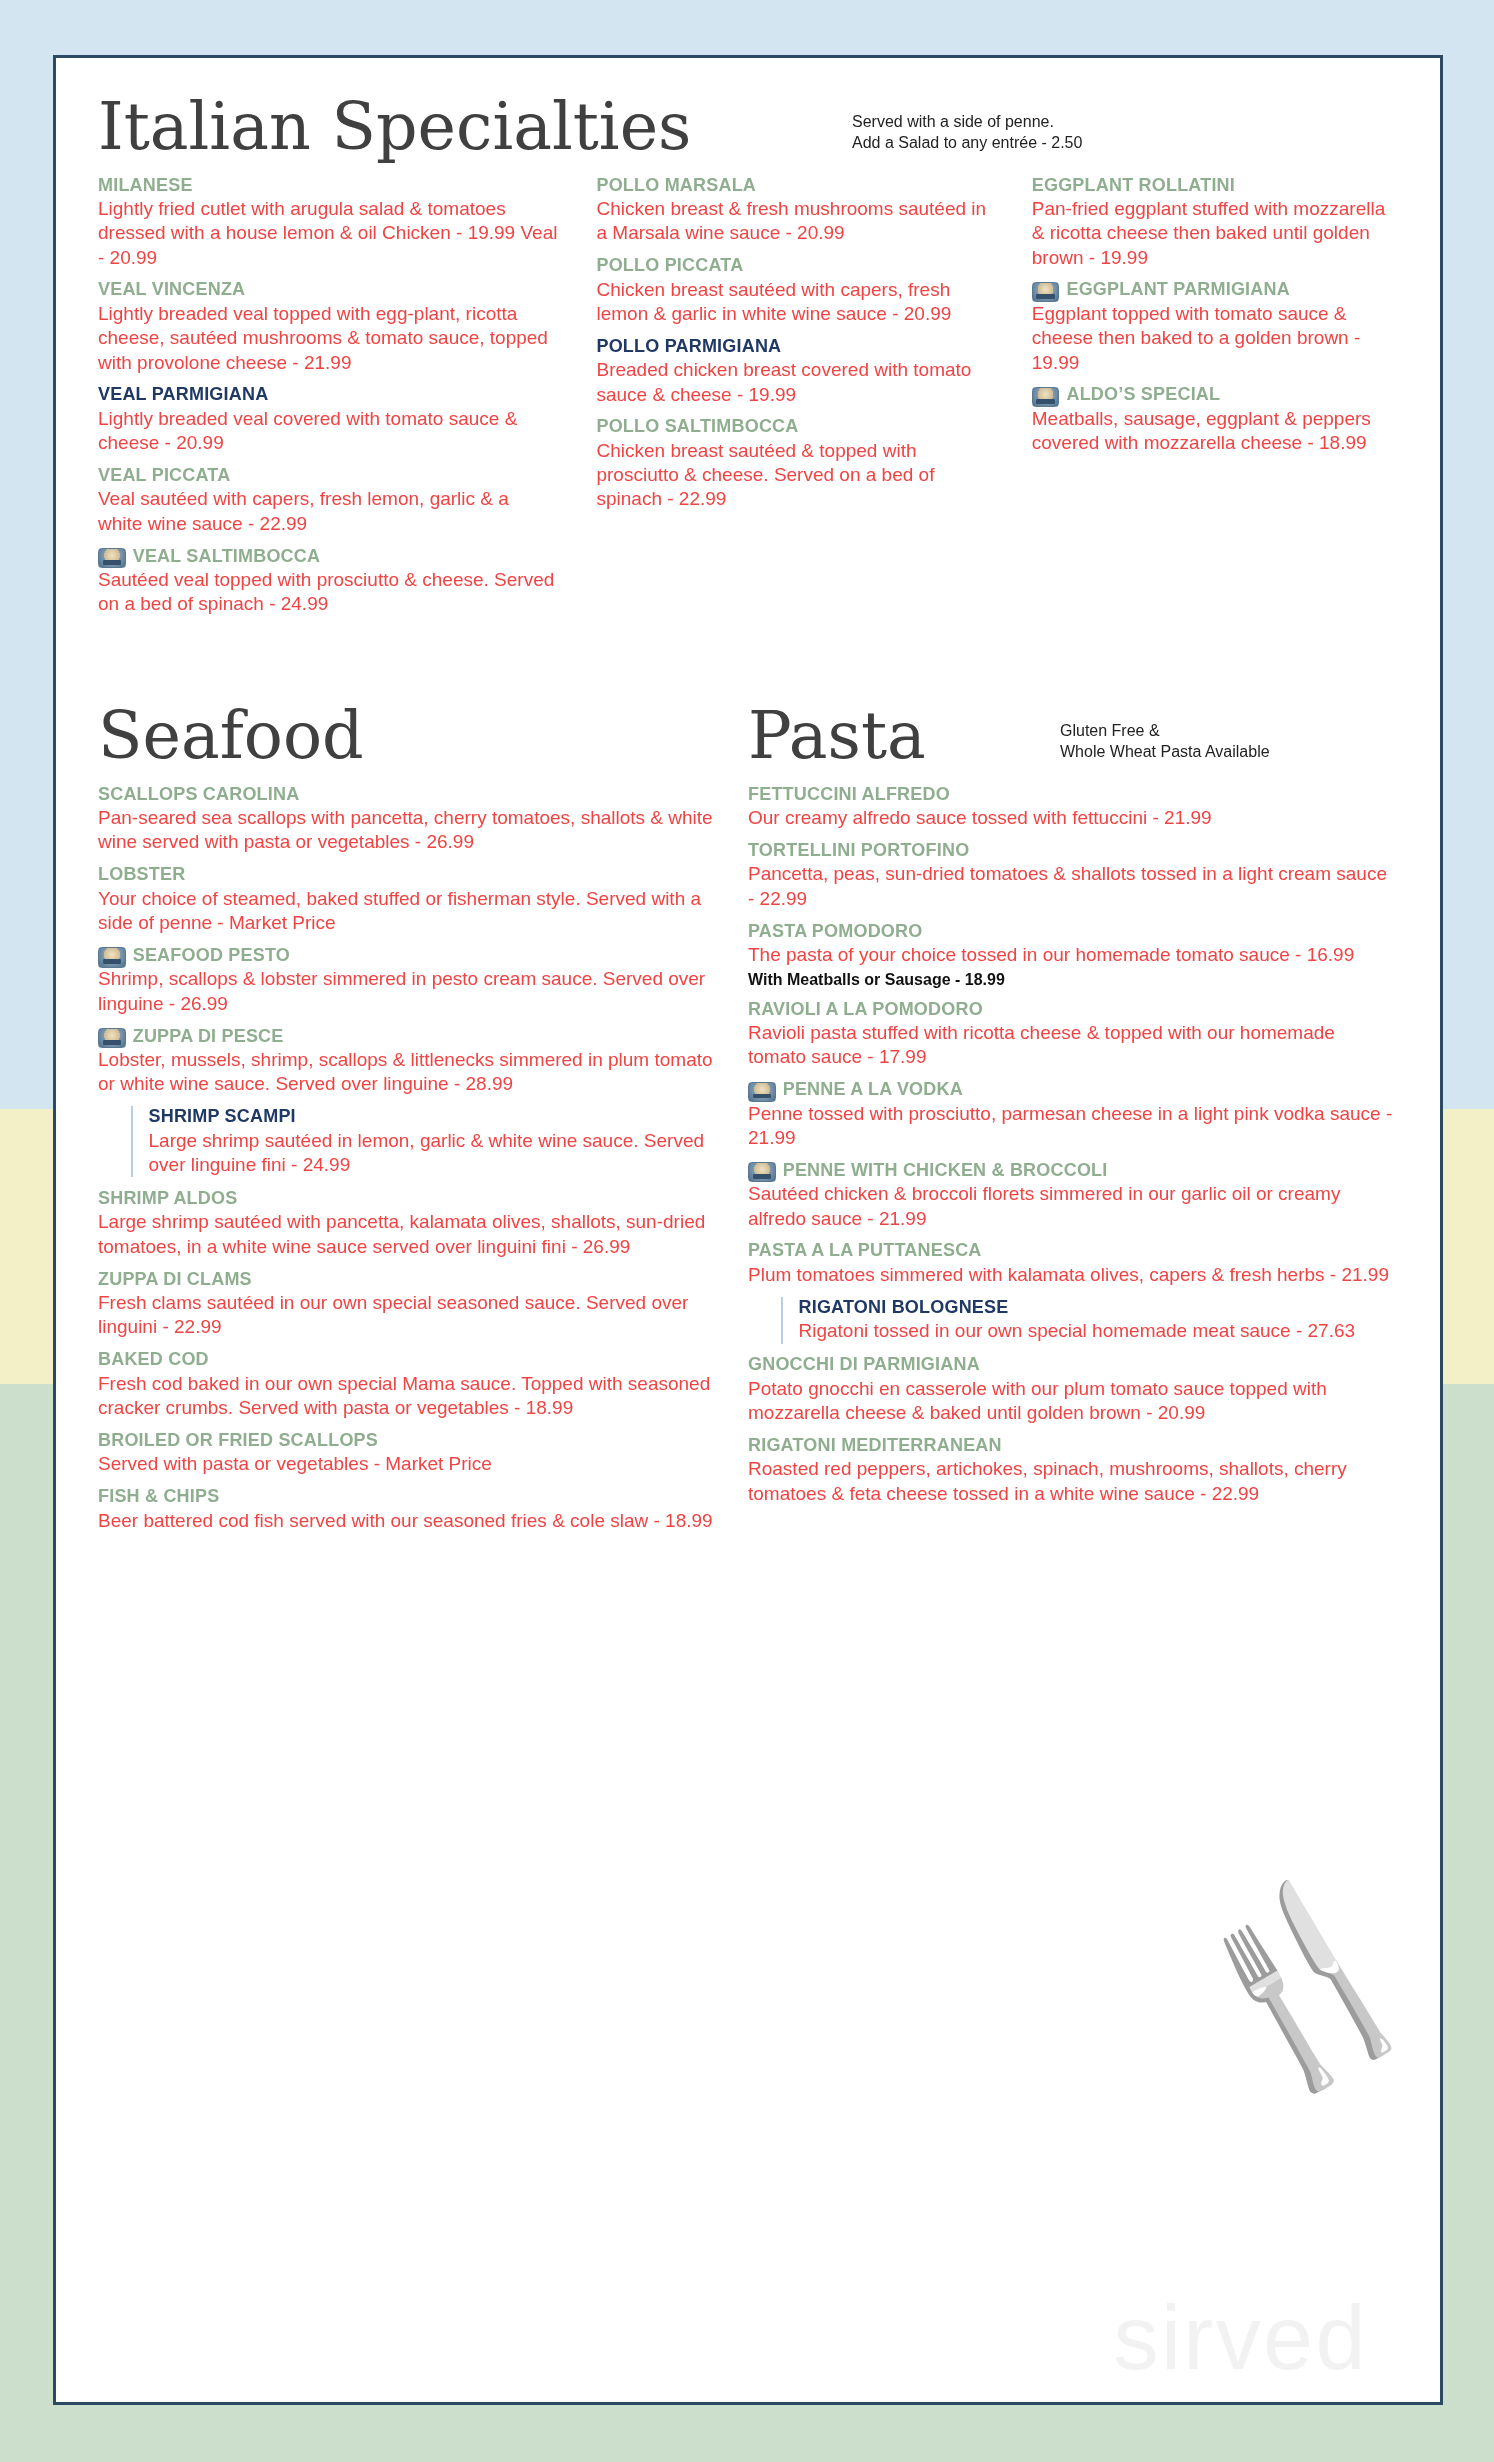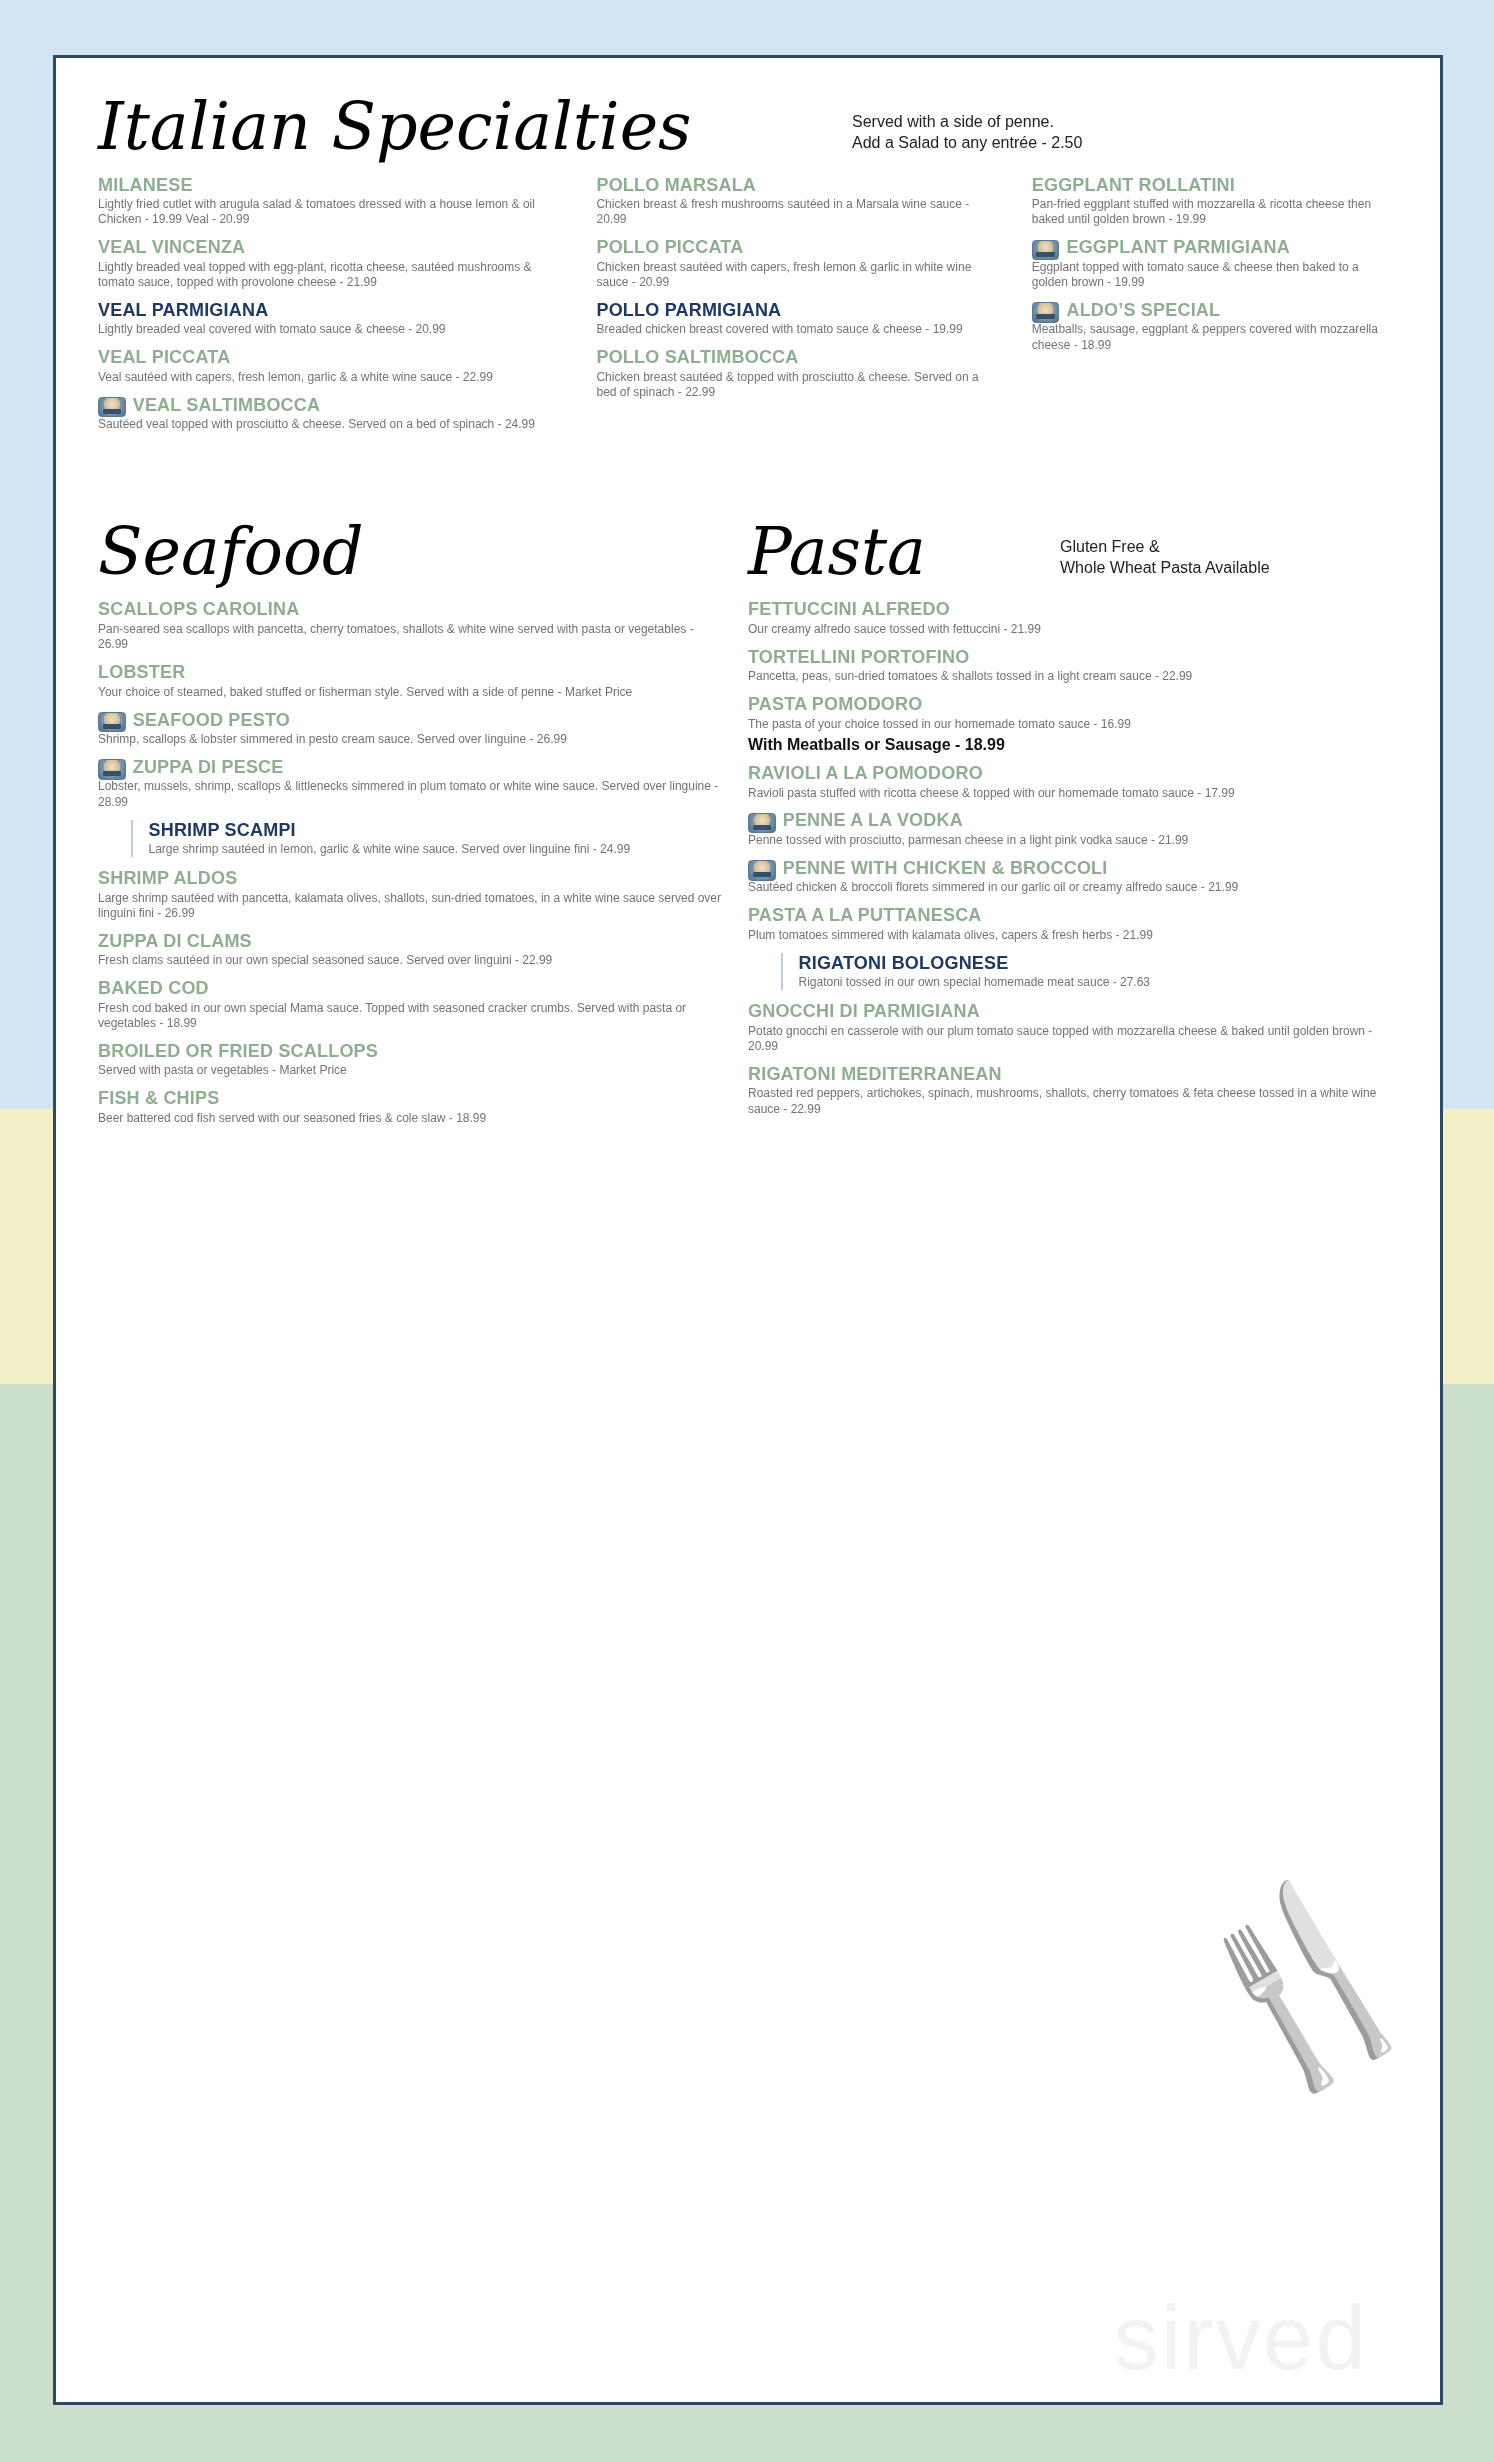--- a/index.html
+++ b/index.html
@@ -56,23 +56,22 @@
     font-size: 90px;
     letter-spacing: 2.4px;
     color: #f2f2f2;
     font-family: "Liberation Sans", sans-serif;
     user-select: none;
   }
 
   
   .script-title {
     font-family: "DejaVu Serif", serif;
-    font-style: italic;
     font-size: 65px;
-    color: #000000;
+    color: #404040;
     line-height: 1;
     position: relative;
     display: inline-block;
     white-space: nowrap;
   }
   .script-title::before {
     content: attr(data-ghost);
     position: absolute;
     left: 6px;
     top: 6px;
@@ -106,23 +105,23 @@
     font-size: 18px;
     letter-spacing: 0.2px;
     line-height: 1.18;
     color: #8fae8f;
     display: flex;
     align-items: flex-start;
     flex-wrap: wrap;
   }
   .item-name.navy { color: #1f3864; margin-top: 8px; }
   .item-desc {
-    font-size: 12px;
+    font-size: 19px;
     line-height: 1.28;
-    color: #737373;
+    color: #ef4444;
     margin-top: 1.2px;
   }
   .sub-bold {
     font-size: 16px;
     font-weight: bold;
     color: #111;
     margin-top: 3.6px;
   }
 
   

